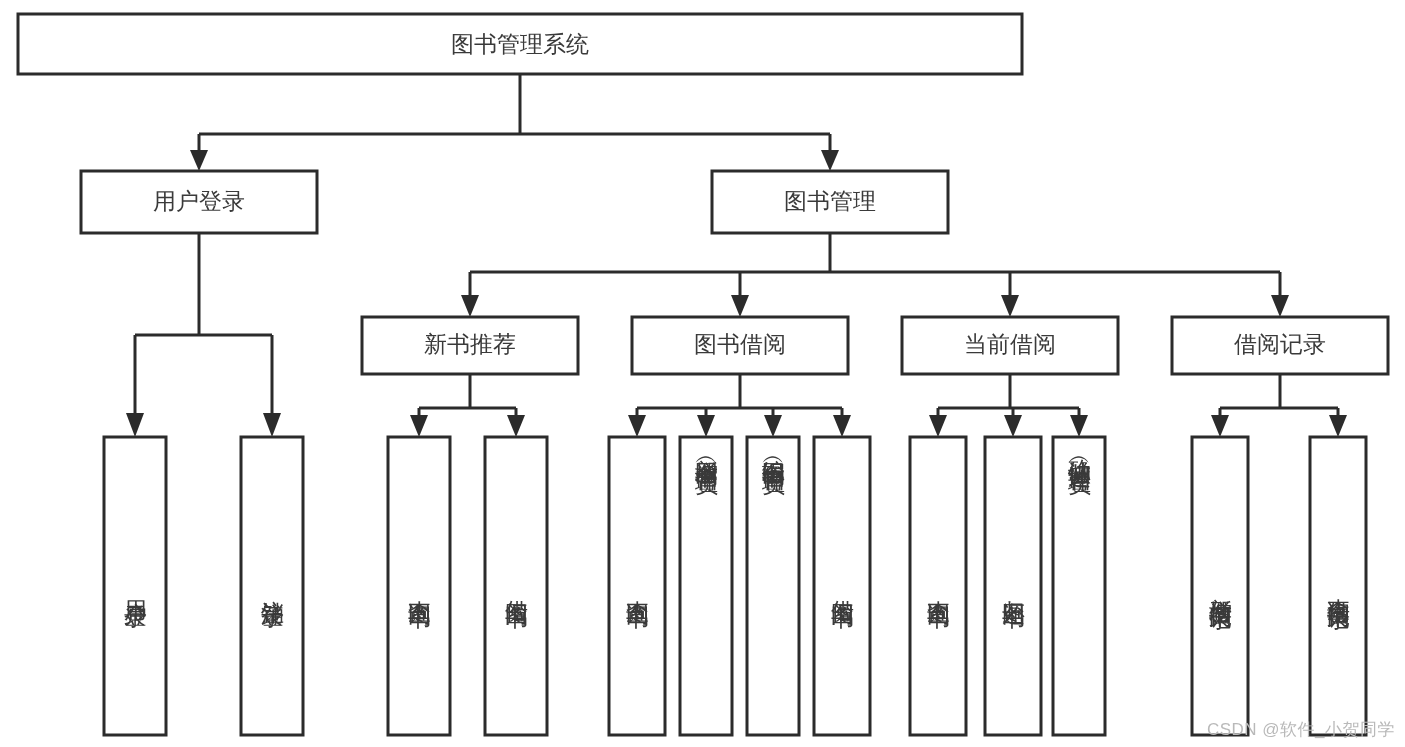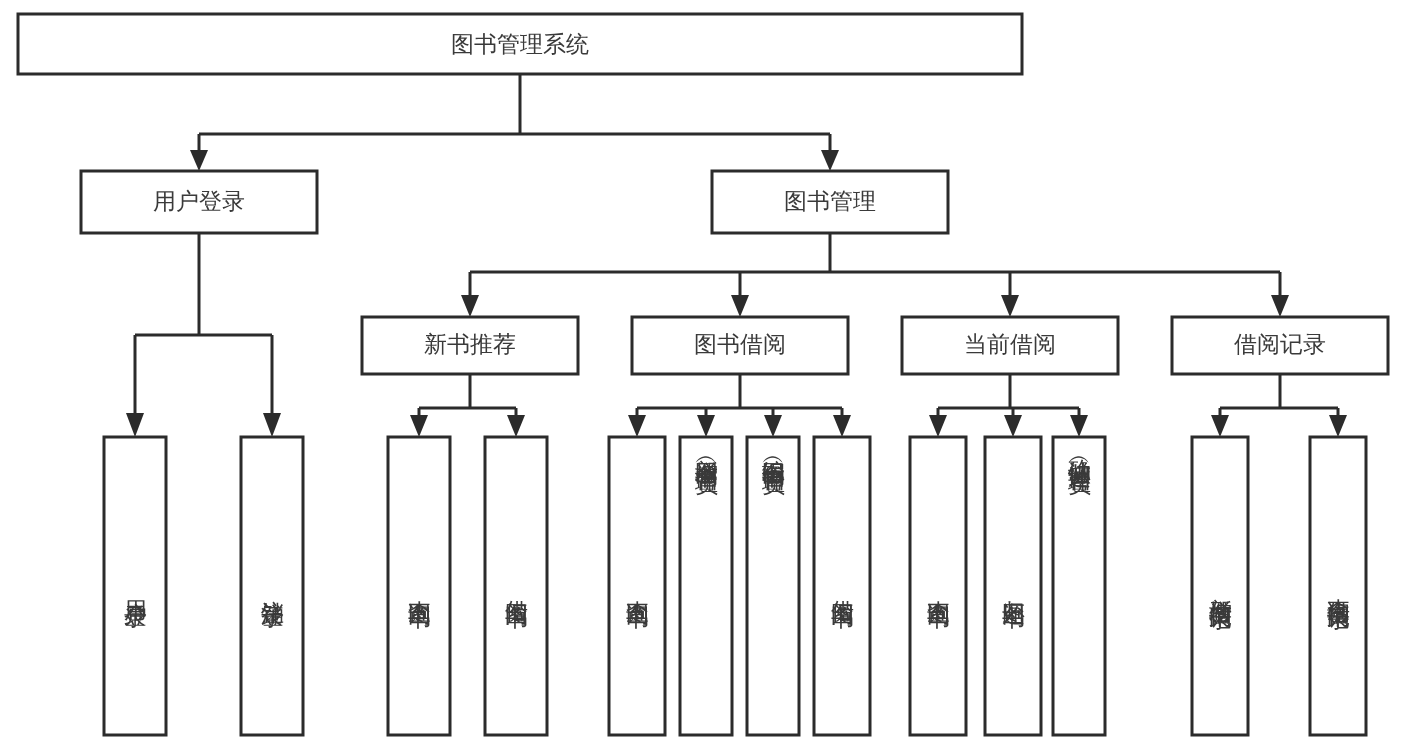--- a/index.html
+++ b/index.html
@@ -245,13 +245,14 @@
     <span class="leaf-label">确认归还（管理员）</span>
   </div>
 
   <div class="leaf-label-wrap" style="left:1192px; top:437px; width:56px; height:298px;">
     <span class="leaf-label">新增借阅记录</span>
   </div>
   <div class="leaf-label-wrap" style="left:1310px; top:437px; width:56px; height:298px;">
     <span class="leaf-label">查询借阅记录</span>
   </div>
 
+  <div class="watermark">CSDN @软件_小贺同学</div>
 </div>
 
 </body></html>

